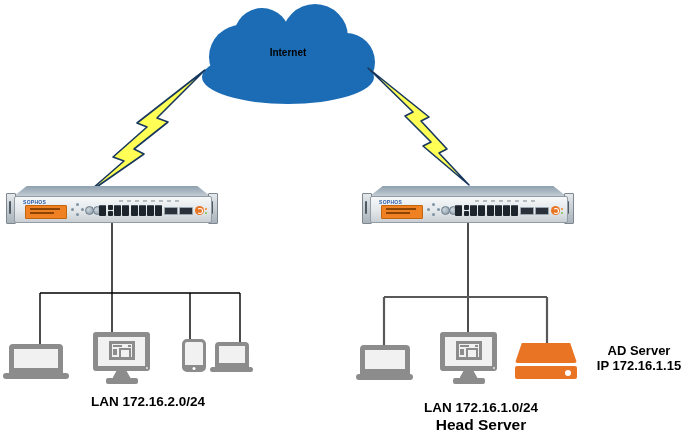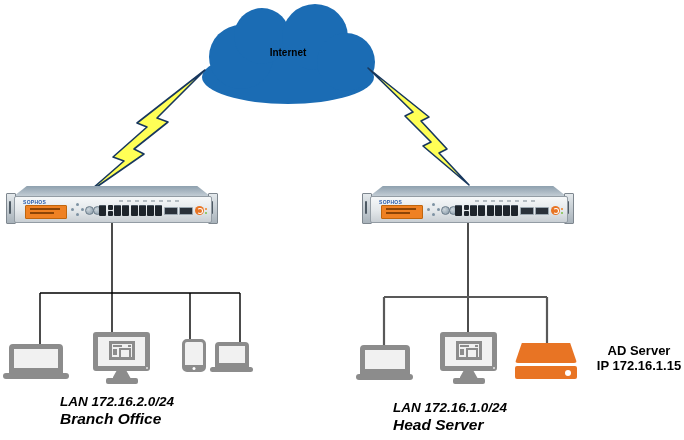--- a/index.html
+++ b/index.html
@@ -16,21 +16,21 @@
         stroke-width:1.6;stroke-linejoin:round;}
   .line-black{stroke:var(--connection-black,#000);stroke-width:1.4;fill:none;}
   .line-gray{stroke:var(--connection-gray,#595959);stroke-width:2.2;fill:none;}
 
   .lbl{position:absolute;font-weight:bold;white-space:nowrap;}
   .internet-lbl{left:208px;top:47px;width:160px;text-align:center;font-size:10px;color:#000;}
   .wan-branch{left:127px;top:163px;font-size:13.5px;}
   .lan-branch{left:128px;top:226px;font-size:13.5px;}
   .wan-head{left:483px;top:162px;font-size:13.5px;}
   .lan-head{left:497px;top:229px;font-size:13.5px;}
-  .caption{position:absolute;width:176px;text-align:left;font-weight:bold;font-style:italic;}
+  .caption{position:absolute;width:176px;text-align:center;font-weight:bold;}
   .caption .subnet{font-size:13.5px;line-height:16px;}
   .caption .site{font-size:15.5px;line-height:18px;}
   .caption-branch{left:60px;top:394px;}
   .caption-head{left:393px;top:400px;}
   .adsrv-lbl{position:absolute;left:592px;top:344px;width:94px;text-align:center;
              font-weight:bold;font-size:13px;line-height:14.5px;}
 
   
   .appliance{position:absolute;width:212px;height:36px;}
   .app-branch{left:6px;top:186px;} .app-head{left:362px;top:186px;}
@@ -287,20 +287,19 @@
     </div>
   </div>
 
   <div class="adsrv-lbl">
     <div>AD Server</div>
     <div>IP 172.16.1.15</div>
   </div>
 
   <div class="caption caption-branch">
     <div class="subnet">LAN 172.16.2.0/24</div>
-    <div class="site">Branch Office</div>
   </div>
   <div class="caption caption-head">
     <div class="subnet">LAN 172.16.1.0/24</div>
     <div class="site">Head Server</div>
   </div>
 
 </div>
 
 </body></html>

